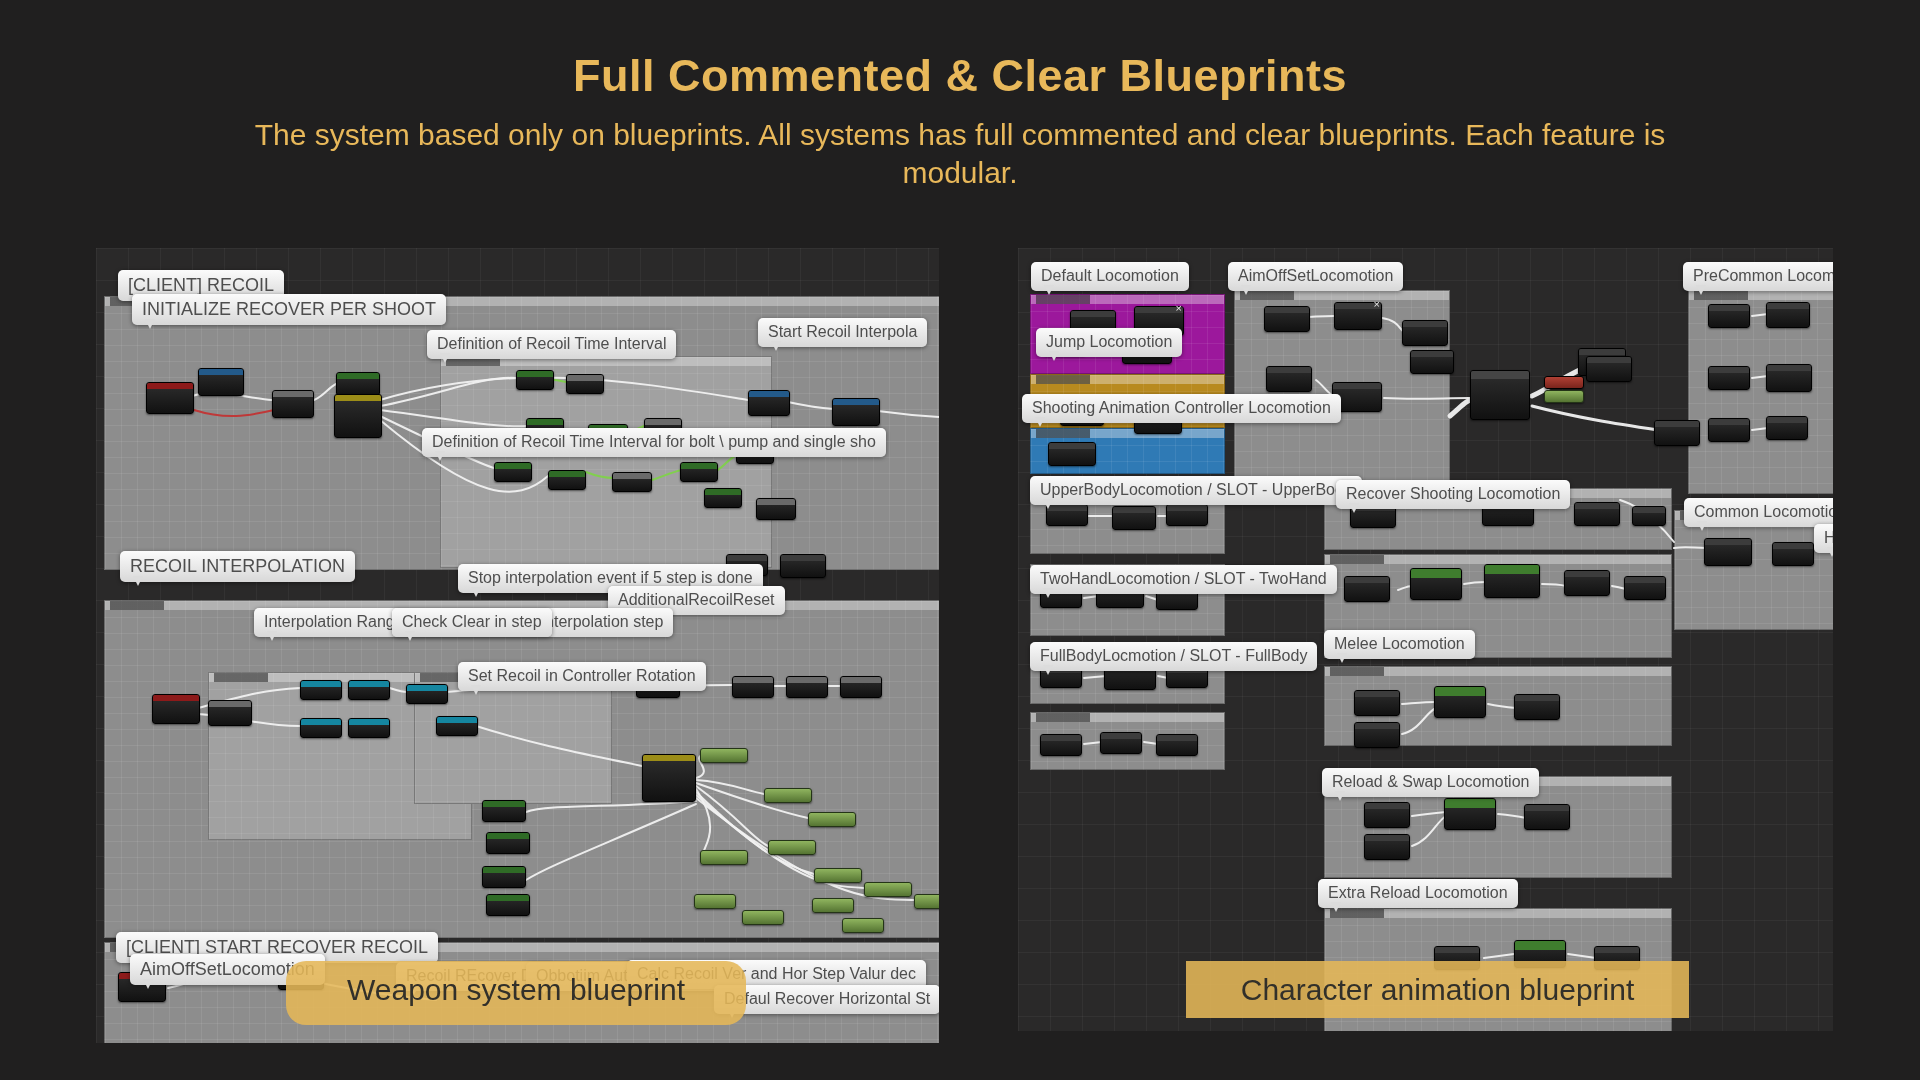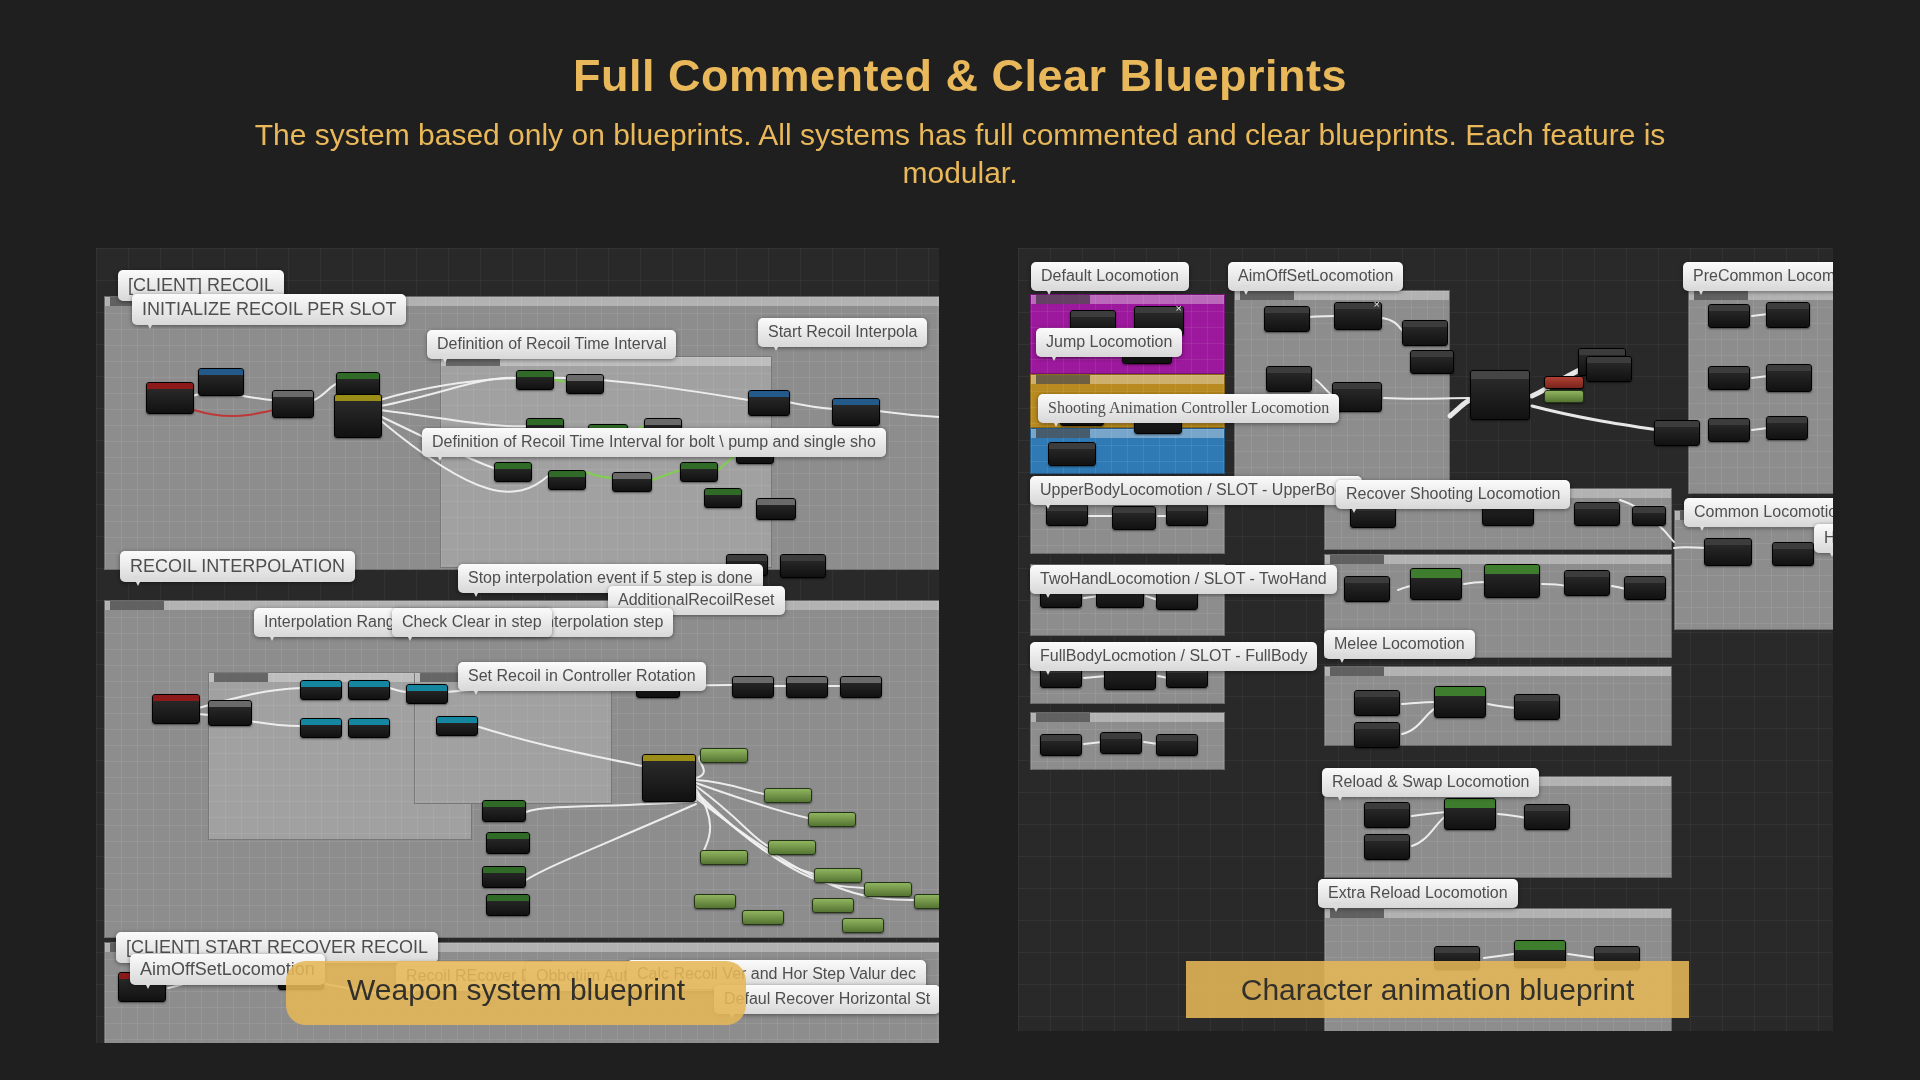--- a/index.html
+++ b/index.html
@@ -245,21 +245,21 @@
       </div>
       <div class="node green" style="left: 150px; top: 704px; width: 42px; height: 22px;">
         <i class="hd"></i>
       </div>
       <div class="node yellow" style="left: 182px; top: 716px; width: 44px; height: 24px;">
         <i class="hd"></i>
       </div>
     </div>
   <div class="layer labels">
       <div class="bubble big" style="left: 22px; top: 22px;">[CLIENT] RECOIL</div>
-      <div class="bubble big" style="left: 36px; top: 46px;">INITIALIZE RECOIL PER SLOT</div>
+      <div class="bubble big" style="left: 36px; top: 46px;">INITIALIZE RECOVER PER SHOOT</div>
       <div class="bubble" style="left: 331px; top: 82px;">Definition of Recoil Time Interval</div>
       <div class="bubble" style="left: 662px; top: 70px;">Start Recoil Interpola</div>
       <div class="bubble" style="left: 326px; top: 180px;">Definition of Recoil Time Interval for bolt \ pump and single sho</div>
       <div class="bubble big" style="left: 24px; top: 303px;">RECOIL INTERPOLATION</div>
       <div class="bubble" style="left: 362px; top: 316px;">Stop interpolation event if 5 step is done</div>
       <div class="bubble" style="left: 512px; top: 338px;">AdditionalRecoilReset</div>
       <div class="bubble" style="left: 158px; top: 360px;">Interpolation Range Calculation before interpolation step</div>
       <div class="bubble" style="left: 296px; top: 360px;">Check Clear in step</div>
       <div class="bubble" style="left: 362px; top: 414px;">Set Recoil in Controller Rotation</div>
       <div class="bubble big" style="left: 20px; top: 684px;">[CLIENT] START RECOVER RECOIL</div>
@@ -503,21 +503,21 @@
       </div>
       <div class="node dark" style="left: 754px; top: 294px; width: 40px; height: 22px;">
         <i class="hd"></i>
       </div>
     </div>
   <div class="layer labels">
       <div class="bubble" style="left: 13px; top: 14px;">Default Locomotion</div>
       <div class="bubble" style="left: 210px; top: 14px;">AimOffSetLocomotion</div>
       <div class="bubble" style="left: 665px; top: 14px;">PreCommon Locomotio</div>
       <div class="bubble" style="left: 18px; top: 80px;">Jump Locomotion</div>
-      <div class="bubble" style="left: 20px; top: 146px; font-family: Liberation Serif, serif;">Shooting Animation Controller Locomotion</div>
+      <div class="bubble" style="left: 4px; top: 146px;">Shooting Animation Controller Locomotion</div>
       <div class="bubble" style="left: 12px; top: 228px;">UpperBodyLocomotion / SLOT - UpperBody</div>
       <div class="bubble" style="left: 318px; top: 232px;">Recover Shooting Locomotion</div>
       <div class="bubble" style="left: 666px; top: 250px;">Common Locomotion</div>
       <div class="bubble" style="left: 796px; top: 276px;">H</div>
       <div class="bubble" style="left: 12px; top: 317px;">TwoHandLocomotion / SLOT - TwoHand</div>
       <div class="bubble" style="left: 306px; top: 382px;">Melee Locomotion</div>
       <div class="bubble" style="left: 12px; top: 394px;">FullBodyLocmotion / SLOT - FullBody</div>
       <div class="bubble" style="left: 304px; top: 520px;">Reload &amp; Swap Locomotion</div>
       <div class="bubble" style="left: 300px; top: 631px;">Extra Reload Locomotion</div>
     </div>

